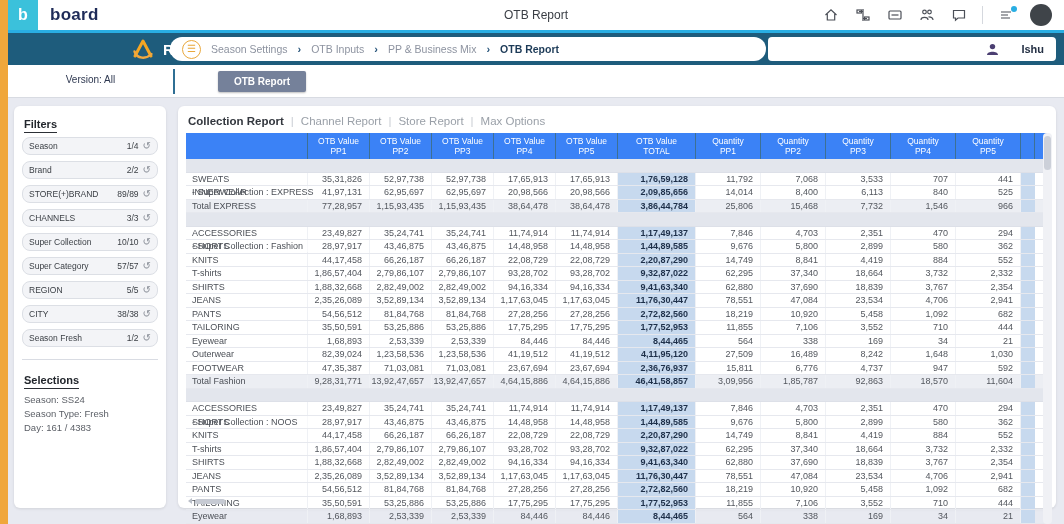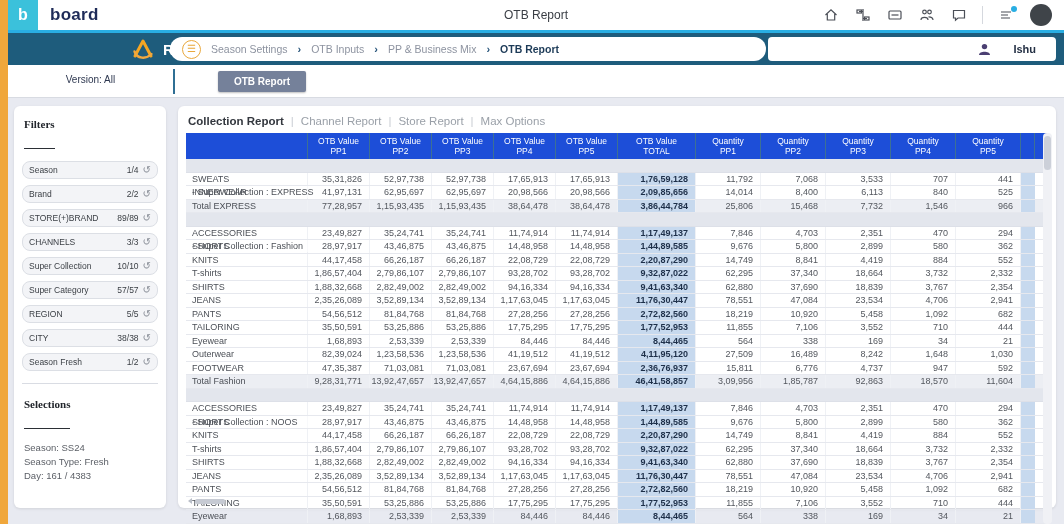--- a/index.html
+++ b/index.html
@@ -25,53 +25,53 @@
 
   
   .navbar{position:absolute;left:8px;top:33px;width:1056px;height:32px;background:#1E5C7C;display:flex;align-items:center;}
   .replan{display:flex;align-items:center;gap:7px;margin-left:122px;}
   .replan-name{color:#fff;font-size:15px;font-weight:bold;letter-spacing:.3px;}
   .crumb-pill{position:absolute;left:162px;top:4px;width:596px;height:24px;background:#fff;border-radius:13px;display:flex;align-items:center;gap:10px;padding:0 12px;box-sizing:border-box;}
   .burger{width:17px;height:17px;border:1.5px solid #E9A83C;border-radius:50%;color:#E9A83C;font-size:10px;line-height:16px;text-align:center;cursor:pointer;flex:none;}
   .crumb{font-size:10.5px;color:#8d93a0;cursor:pointer;white-space:nowrap;}
   .crumb.active{color:#1C3A57;font-weight:bold;}
   .crumb-sep{color:#27547a;font-weight:bold;font-size:11px;}
-  .user-pill{position:absolute;right:8px;top:4px;width:288px;height:24px;background:#fff;border-radius:4px;display:flex;align-items:center;justify-content:flex-end;gap:22px;padding:0 20px;box-sizing:border-box;cursor:pointer;}
+  .user-pill{position:absolute;right:8px;top:4px;width:288px;height:24px;background:#fff;border-radius:4px;display:flex;align-items:center;justify-content:flex-end;gap:22px;padding:0 12px;box-sizing:border-box;cursor:pointer;}
   .user-name{font-size:11px;font-weight:bold;color:#243044;}
 
   
   .version-bar{position:absolute;left:8px;top:65px;width:1056px;height:33px;background:#ffffff;border-bottom:1px solid #d8dbe2;box-sizing:border-box;}
   .version-label{position:absolute;left:0;top:9px;width:165px;text-align:center;font-size:10px;color:#2e3850;}
   .version-div{position:absolute;left:165px;top:4px;width:2px;height:25px;background:#2F6F94;}
   .report-btn{position:absolute;left:210px;top:6px;width:88px;height:21px;background:#75819A;border-radius:2px;color:#fff;font-size:10px;font-weight:bold;display:flex;align-items:center;justify-content:center;cursor:pointer;box-shadow:0 1px 2px rgba(0,0,0,.25);}
 
   
   .content{position:absolute;left:8px;top:98px;width:1056px;height:424px;background:#E8EAF1;}
   .card{position:absolute;background:#fff;border-radius:6px;box-shadow:0 1px 3px rgba(0,0,0,.10);}
   .sidebar{left:6px;top:8px;width:152px;height:402px;padding:8px 8px;box-sizing:border-box;}
   .main{left:170px;top:8px;width:878px;height:402px;padding:6px 8px;box-sizing:border-box;}
 
-  .side-title{display:inline-block;font-size:11px;font-weight:bold;color:#22262c;border-bottom:1.5px solid #2b2f35;padding-bottom:18px;margin:2px 0 12px 2px;font-family:Liberation Serif, serif;}
+  .side-title{display:inline-block;font-size:11px;font-weight:bold;color:#22262c;border-bottom:1.5px solid #2b2f35;padding-bottom:2px;margin:2px 0 4px 2px;}
   .pill{height:16px;background:#F3F4F7;border:1px solid #DCDFE5;border-radius:8px;display:flex;align-items:center;padding:0 6px;margin-bottom:6px;cursor:pointer;}
   .pill .flabel{font-size:8.5px;color:#3c4046;flex:1;white-space:nowrap;overflow:hidden;}
   .pill .fcount{font-size:8.5px;color:#3c4046;margin-right:4px;}
   .pill .ficon{font-size:10px;color:#8a8f98;line-height:10px;cursor:pointer;}
   .side-hr{border:none;border-top:1px solid #d9dce3;margin:12px 0 10px 0;}
   .sel-line{font-size:9.5px;color:#5b5f66;line-height:14px;padding-left:2px;}
 
   
   .tabs{display:flex;align-items:center;gap:7px;padding:3px 2px 6px 2px;}
   .tab{font-size:11.5px;color:#9aa0a8;cursor:pointer;white-space:nowrap;}
   .tab.active{color:#33373e;font-weight:bold;}
   .tab-sep{color:#c8ccd2;font-size:11.5px;}
 
   
   .grid{position:relative;}
   .hrow,.trow{display:grid;grid-template-columns:122px 62px 62px 62px 62px 62px 78px 65px 65px 65px 65px 65px 14px;}
-  .hrow{background:#1d4ed8;height:26px;}
+  .hrow{background:#3b82f6;height:26px;}
   .hcell{color:#fff;font-size:8.5px;line-height:10px;display:flex;flex-direction:column;align-items:center;justify-content:center;border-right:1px solid #3d7094;cursor:pointer;}
   .trow{height:12.5px;border-bottom:1px solid #E6E8EE;cursor:pointer;}
   .cell{font-size:9px;line-height:12px;color:#53575E;overflow:hidden;white-space:nowrap;border-right:1px solid #EFF1F5;box-sizing:border-box;}
   .cell.label{padding-left:6px;color:#4c5057;}
   .cell.num{text-align:right;padding-right:7px;}
   .cell.tot{background:#C7D9EE;font-weight:bold;color:#1d2f49;}
   .cell.stub{background:#C7D9EE;border-right:none;}
   .trow.total{background:#ECEEF3;}
   .trow.group{background:#E3E6ED;border-bottom:1px solid #dde0e8;}
   .trow.group .cell{border-right:1px solid rgba(255,255,255,.55);margin-top:27px;}

